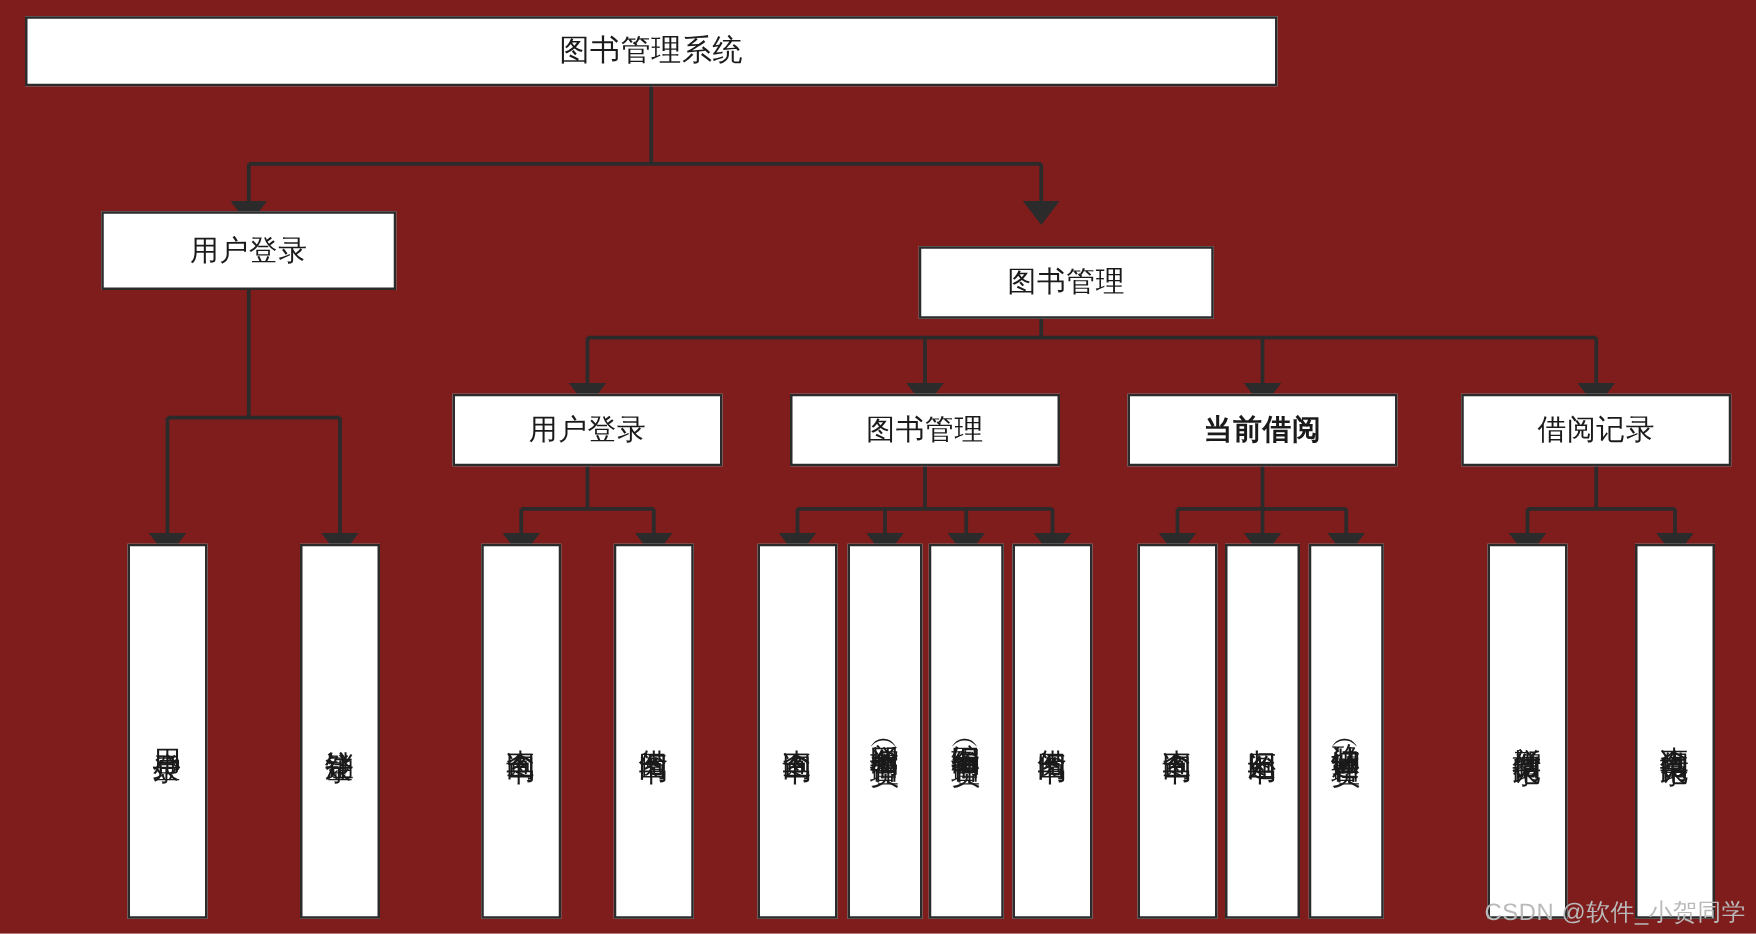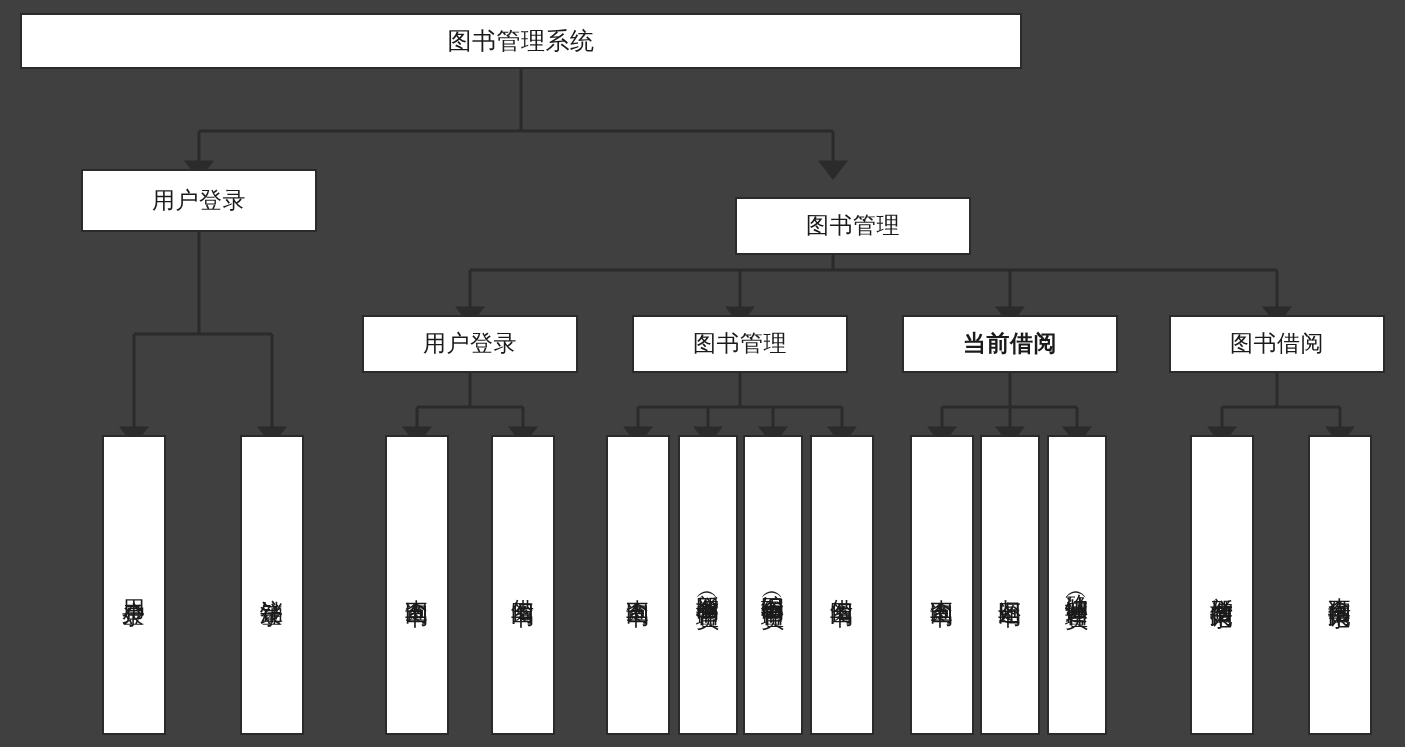--- a/index.html
+++ b/index.html
@@ -9,21 +9,21 @@
     background: #ffffff;
   }
   body {
     font-family: "Liberation Sans", "DejaVu Sans", sans-serif;
     color: #1a1a1a;
   }
   #diagram-root {
     position: relative;
     width: 1405px;
     height: 747px;
-    background: #404040;
+    background: #7f1d1d;
     overflow: hidden;
   }
   #connector-layer {
     position: absolute;
     left: 0;
     top: 0;
     width: 1405px;
     height: 747px;
     pointer-events: none;
   }
@@ -144,21 +144,21 @@
   <div class="node horizontal" style="left:362px; top:315px; width:216px; height:58px;">
     <span class="label">用户登录</span>
   </div>
   <div class="node horizontal" style="left:632px; top:315px; width:216px; height:58px;">
     <span class="label">图书管理</span>
   </div>
   <div class="node horizontal" style="left:902px; top:315px; width:216px; height:58px;font-weight:bold;">
     <span class="label">当前借阅</span>
   </div>
   <div class="node horizontal" style="left:1169px; top:315px; width:216px; height:58px;">
-    <span class="label">图书借阅</span>
+    <span class="label">借阅记录</span>
   </div>
 
   <div class="node vertical" style="left:102px; top:435px; width:64px; height:300px;">
     <span class="label">用户登录</span>
   </div>
   <div class="node vertical" style="left:240px; top:435px; width:64px; height:300px;">
     <span class="label">注销登录</span>
   </div>
 
   <div class="node vertical" style="left:385px; top:435px; width:64px; height:300px;">
@@ -191,14 +191,15 @@
     <span class="label">确认归还（管理员）</span>
   </div>
 
   <div class="node vertical" style="left:1190px; top:435px; width:64px; height:300px;">
     <span class="label">新增借阅记录</span>
   </div>
   <div class="node vertical" style="left:1308px; top:435px; width:64px; height:300px;">
     <span class="label">查询借阅记录</span>
   </div>
 
+  <div id="watermark">CSDN @软件_小贺同学</div>
 
 </div>
 
 </body></html>

